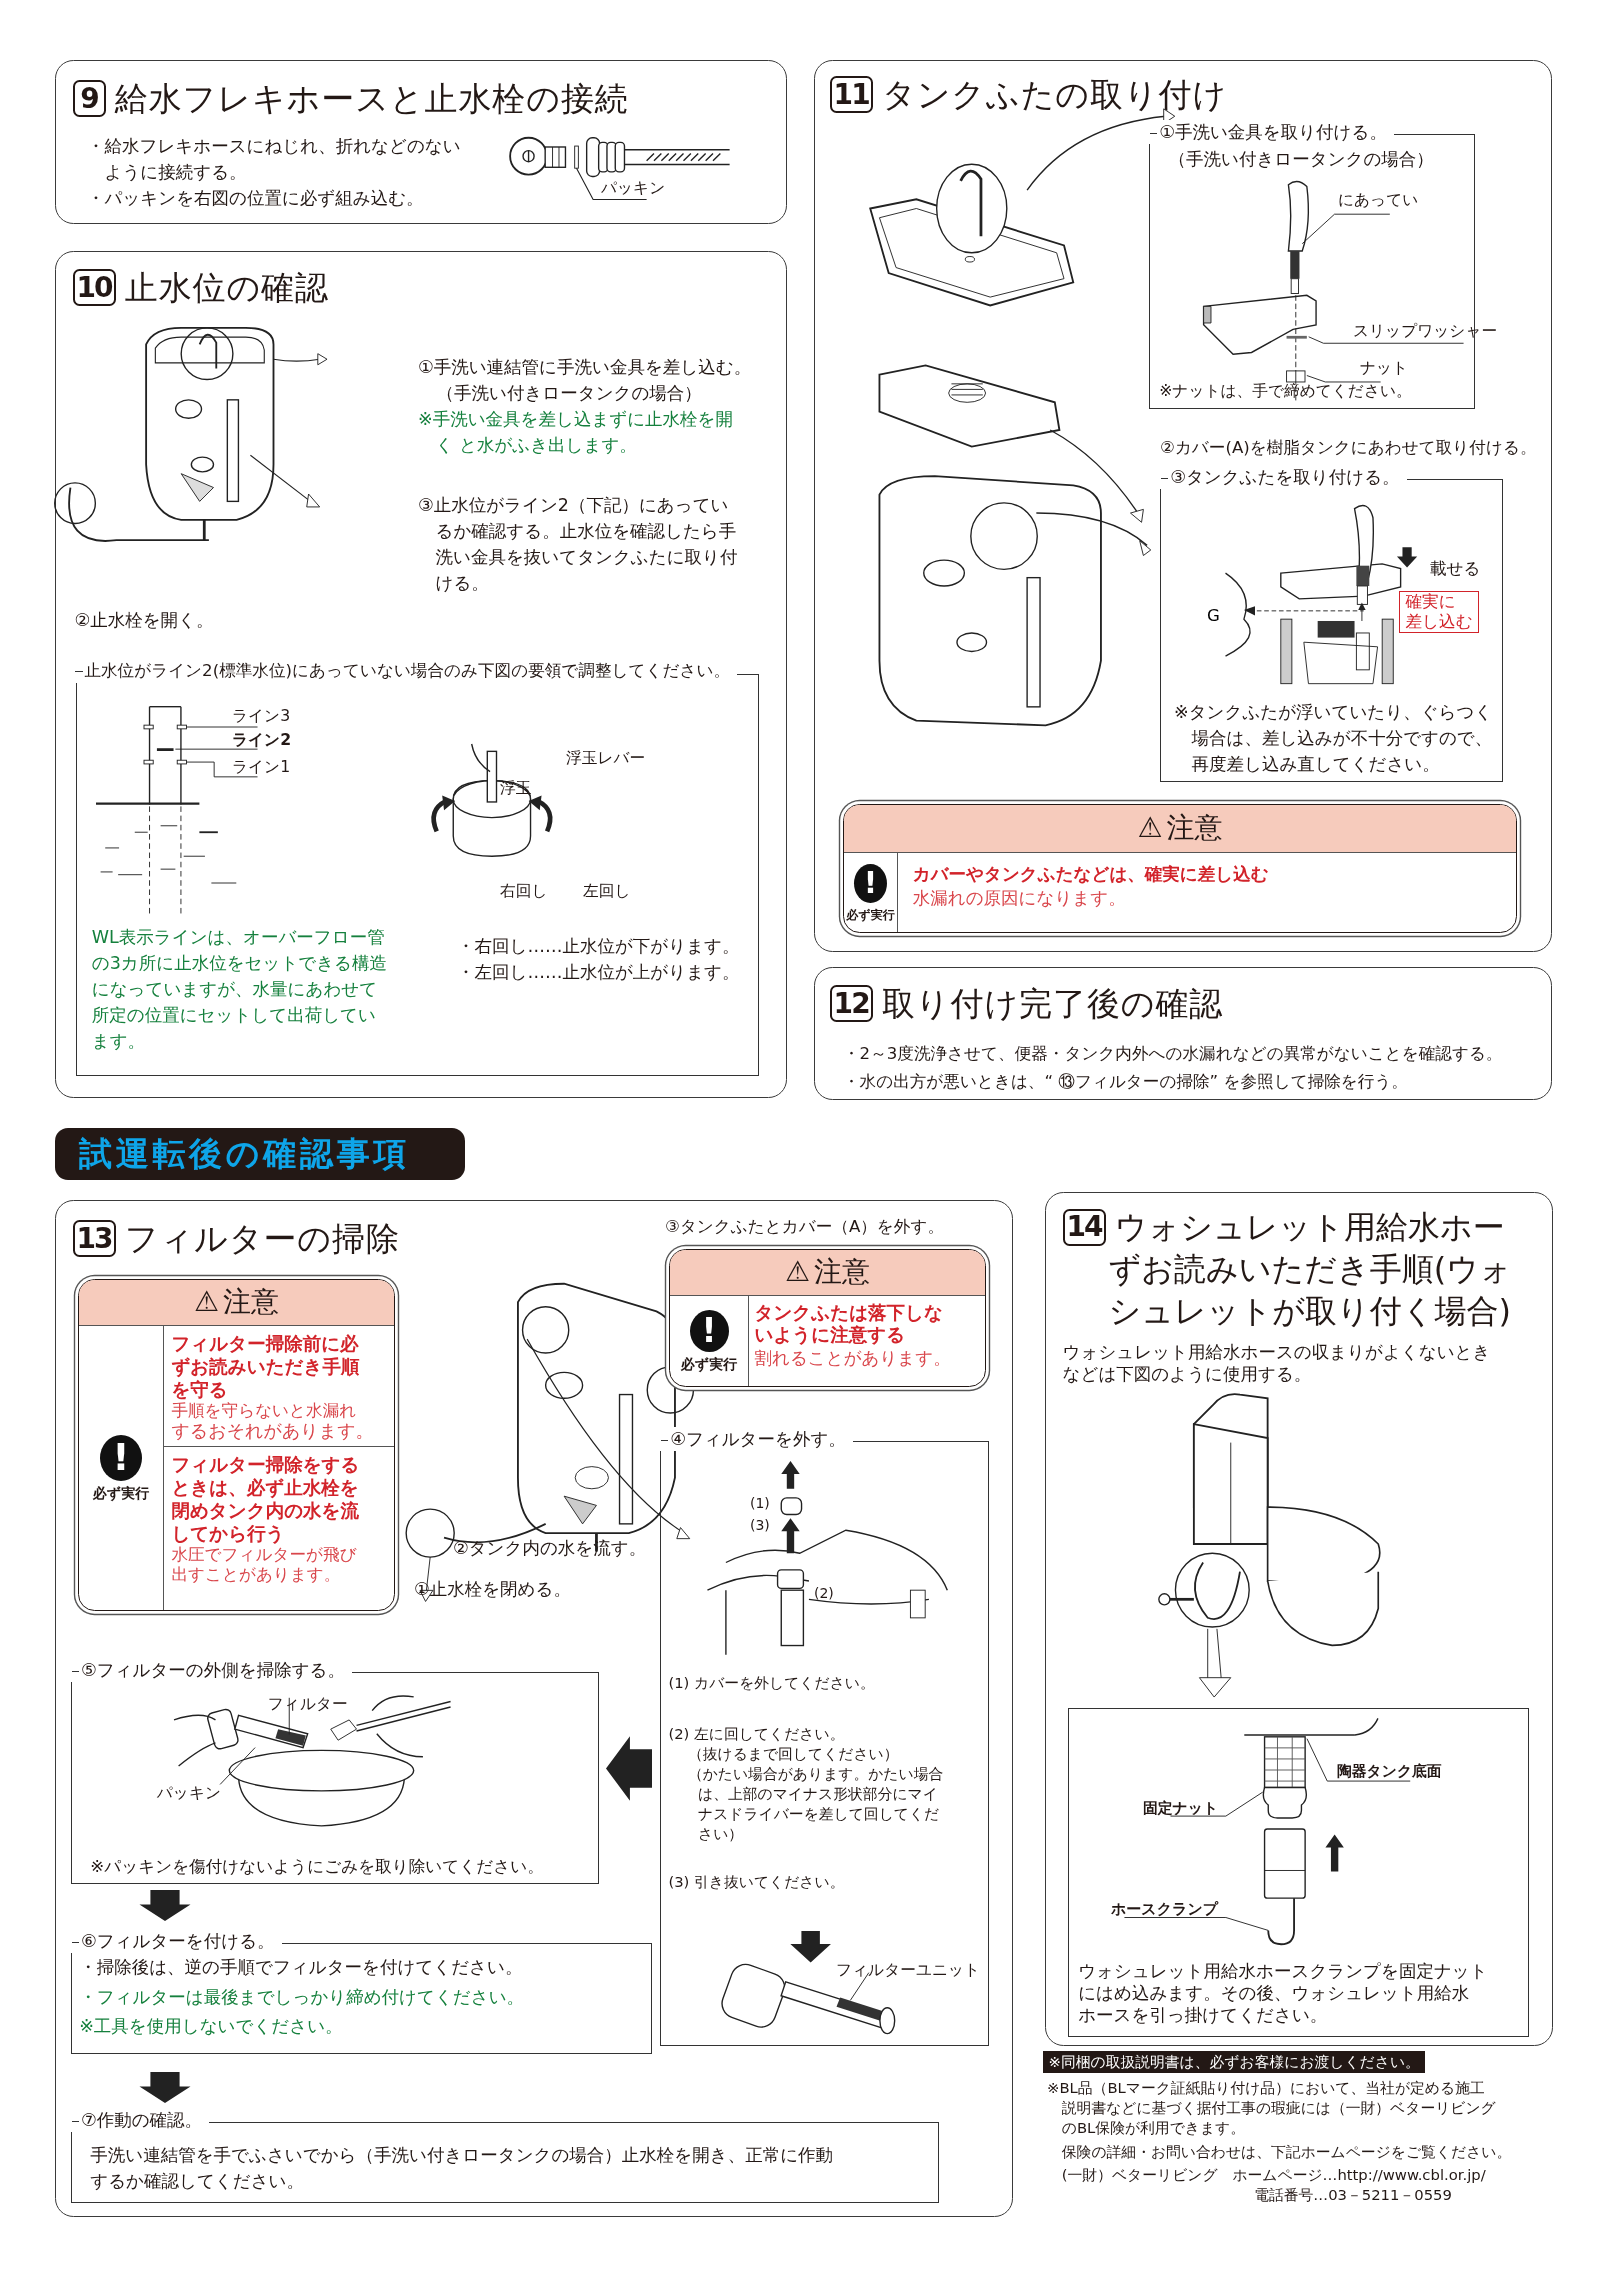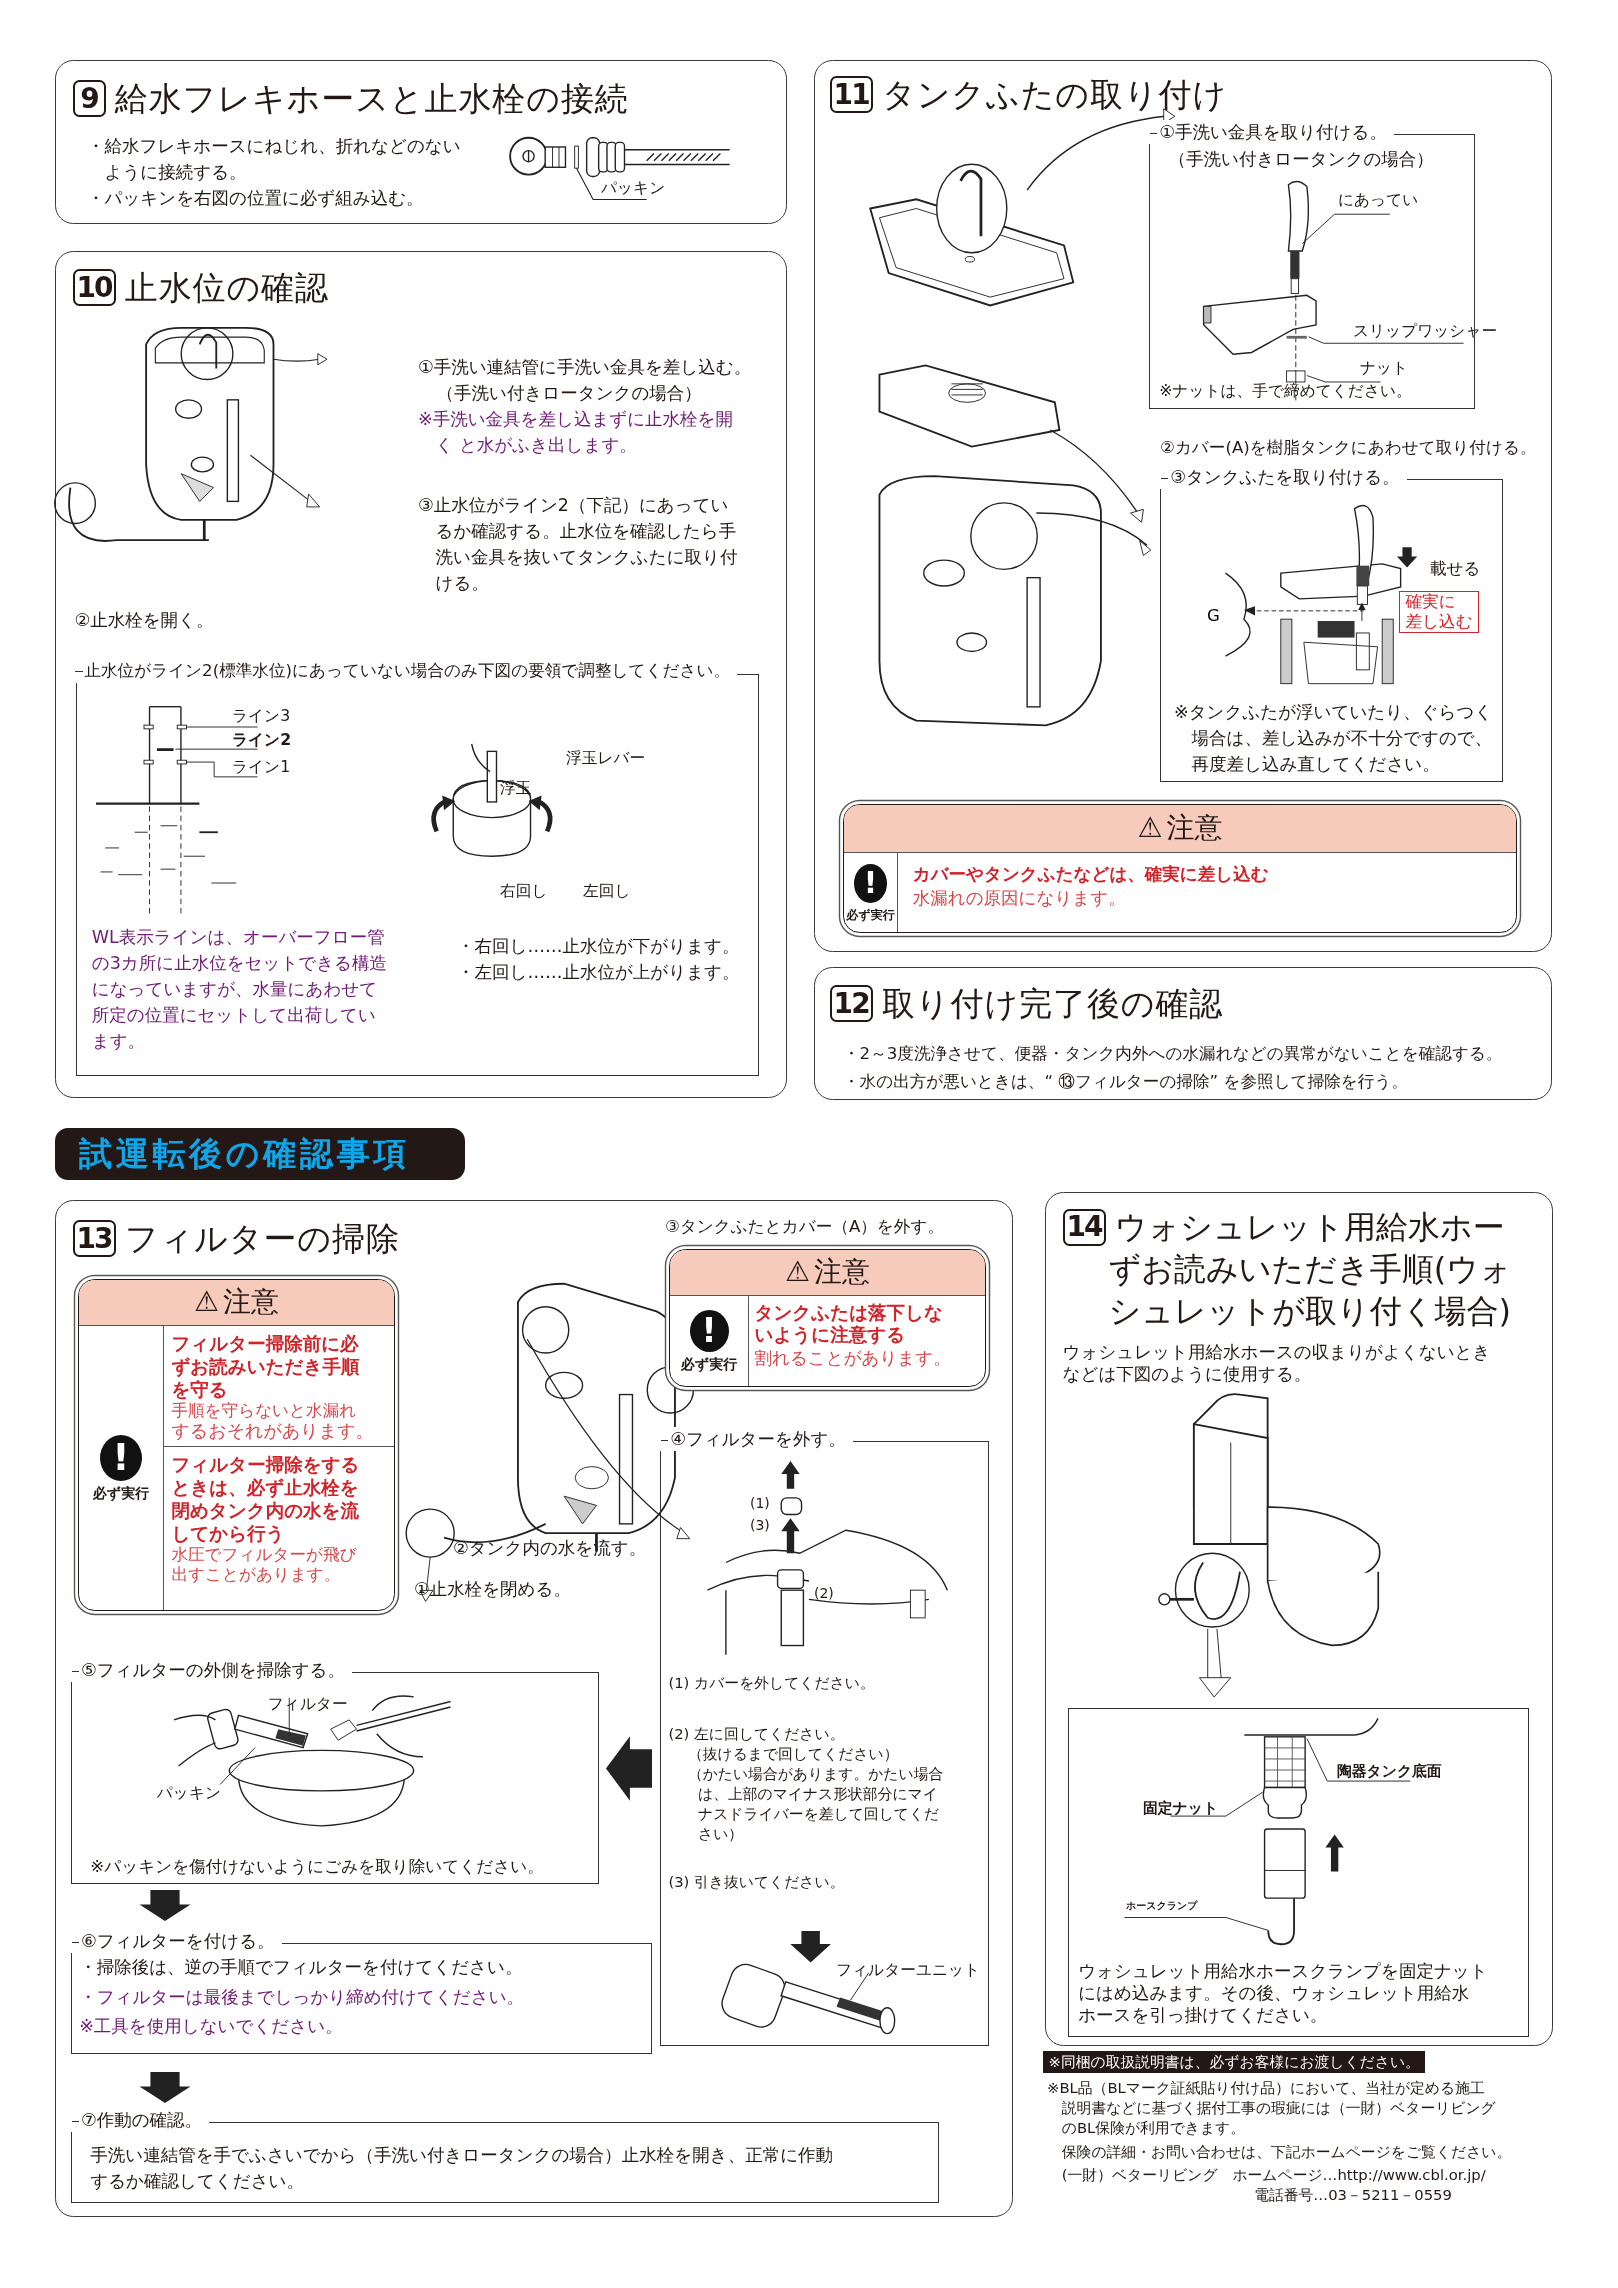--- a/index.html
+++ b/index.html
@@ -2,21 +2,21 @@
 <html style="font-size:14.8px"><head>
 <meta charset="utf-8">
 <style>
 *{box-sizing:border-box;margin:0;padding:0}
 html,body{width:1619px;height:2289px;background:#fff;overflow:hidden}
 body{position:relative;font-family:"DejaVu Sans","Liberation Sans",sans-serif;color:#231815;font-size:17.5px;line-height:1.38}
 .panel{position:absolute;border:1.8px solid #3a3a3a;border-radius:18.5px;background:#fff}
 .ttl{position:absolute;font-size:33px;line-height:41px;white-space:nowrap;display:flex;align-items:center;letter-spacing:0.9px}
 .num{display:inline-flex;align-items:center;justify-content:center;border:2.3px solid #231815;border-radius:6.5px;height:37px;min-width:33px;padding:0 1.8px;font-size:28px;font-weight:bold;margin-right:9.2px;letter-spacing:-1.8px}
 .txt{position:absolute;font-size:17.5px;line-height:26px}
-.red{color:#701a75}
+.red{color:#15803d}
 .redsoft{color:#d9464b}
 .bx{position:absolute;border:1.4px solid #333}
 .bxlabel{position:absolute;top:-14.8px;left:-1.8px;background:#fff;padding-right:7.4px;font-size:17.5px;white-space:nowrap}
 .bxlabel::before{content:"";display:inline-block;width:7.4px;border-top:1.4px solid #333;vertical-align:middle;margin-right:1.8px}
 .lbl{position:absolute;font-size:15.7px;white-space:nowrap}
 .caution{position:absolute;border:1.8px solid #231815;border-radius:16.6px;overflow:hidden;background:#fff;box-shadow:0 0 0 2.8px #fff,0 0 0 4.2px #555}
 .caution .head{background:#f6cbbc;border-bottom:1.4px solid #555;display:flex;align-items:center;justify-content:center;font-size:28px}
 .caution .body{display:flex}
 .caution .iconcol{border-right:1.4px solid #555;display:flex;flex-direction:column;align-items:center;justify-content:center;font-size:14px;font-weight:bold}
 .excl{width:42px;height:46px;background:#111;border-radius:50%;color:#fff;font-weight:bold;font-size:37px;display:flex;align-items:center;justify-content:center;margin-bottom:3.7px}
@@ -485,21 +485,21 @@
       <polygon points="238,150 248,136 258,150 252,150 252,176 244,176 244,150" fill="#222"></polygon>
       <line x1="218" y1="32" x2="240" y2="78" stroke="#222"></line>
         <line x1="240" y1="78" x2="330" y2="78" stroke="#222"></line>
       <line x1="170" y1="90" x2="130" y2="116" stroke="#222"></line>
         <line x1="130" y1="116" x2="70" y2="116" stroke="#222"></line>
       <line x1="176" y1="240" x2="130" y2="226" stroke="#222"></line>
         <line x1="130" y1="226" x2="20" y2="226" stroke="#222"></line>
     </svg>
     <div class="lbl" style="left:268px;top:52px;font-weight:bold;font-size:14.8px;">陶器タンク底面</div>
     <div class="lbl" style="left:74px;top:89px;font-weight:bold;font-size:14.8px;">固定ナット</div>
-    <div class="lbl" style="left:57px;top:190px;font-weight:bold;font-size:10px;">ホースクランプ</div>
+    <div class="lbl" style="left:42px;top:190px;font-weight:bold;font-size:15px;">ホースクランプ</div>
     <div class="txt" style="left:9.2px;top:251px;font-size:17.5px;line-height:22px;">
       <div>ウォシュレット用給水ホースクランプを固定ナット</div>
       <div>にはめ込みます。その後、ウォシュレット用給水</div>
       <div>ホースを引っ掛けてください。</div>
     </div>
   </div>
 </div>
 
 <div class="note-bar" style="left:1043px;top:2051px;">※同梱の取扱説明書は、必ずお客様にお渡しください。</div>
 <div class="txt" style="left:1047px;top:2078px;font-size:14.8px;line-height:20px;">

